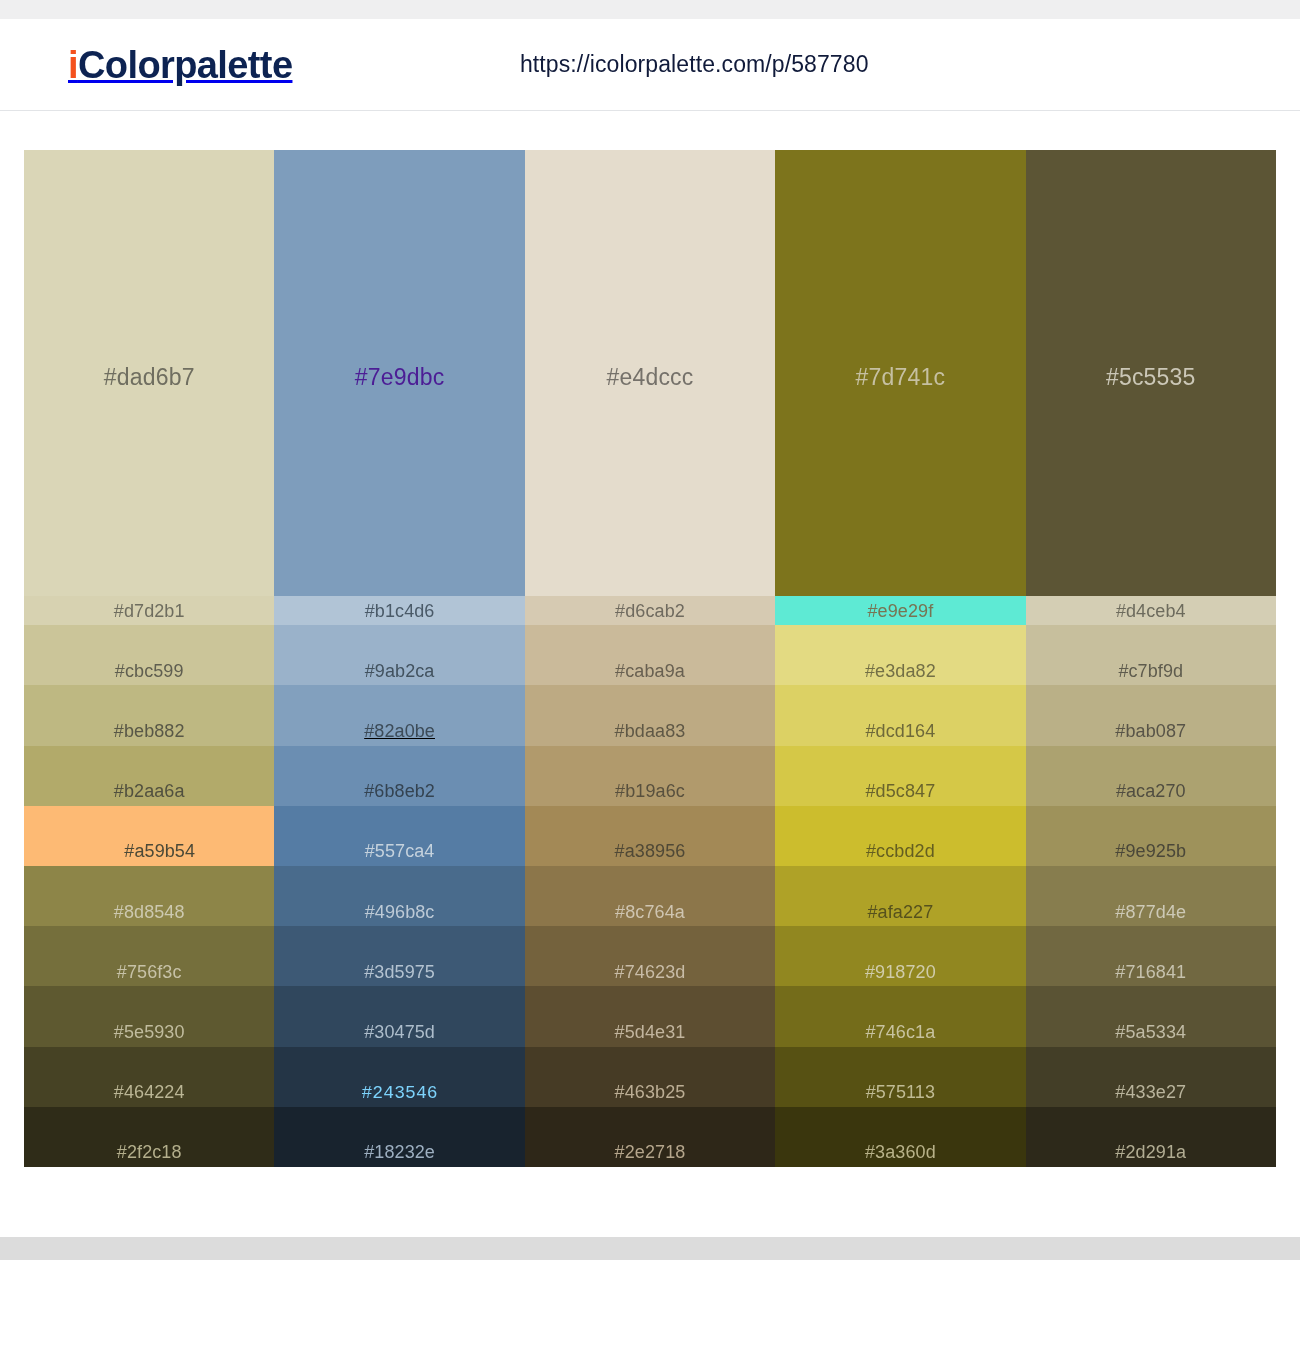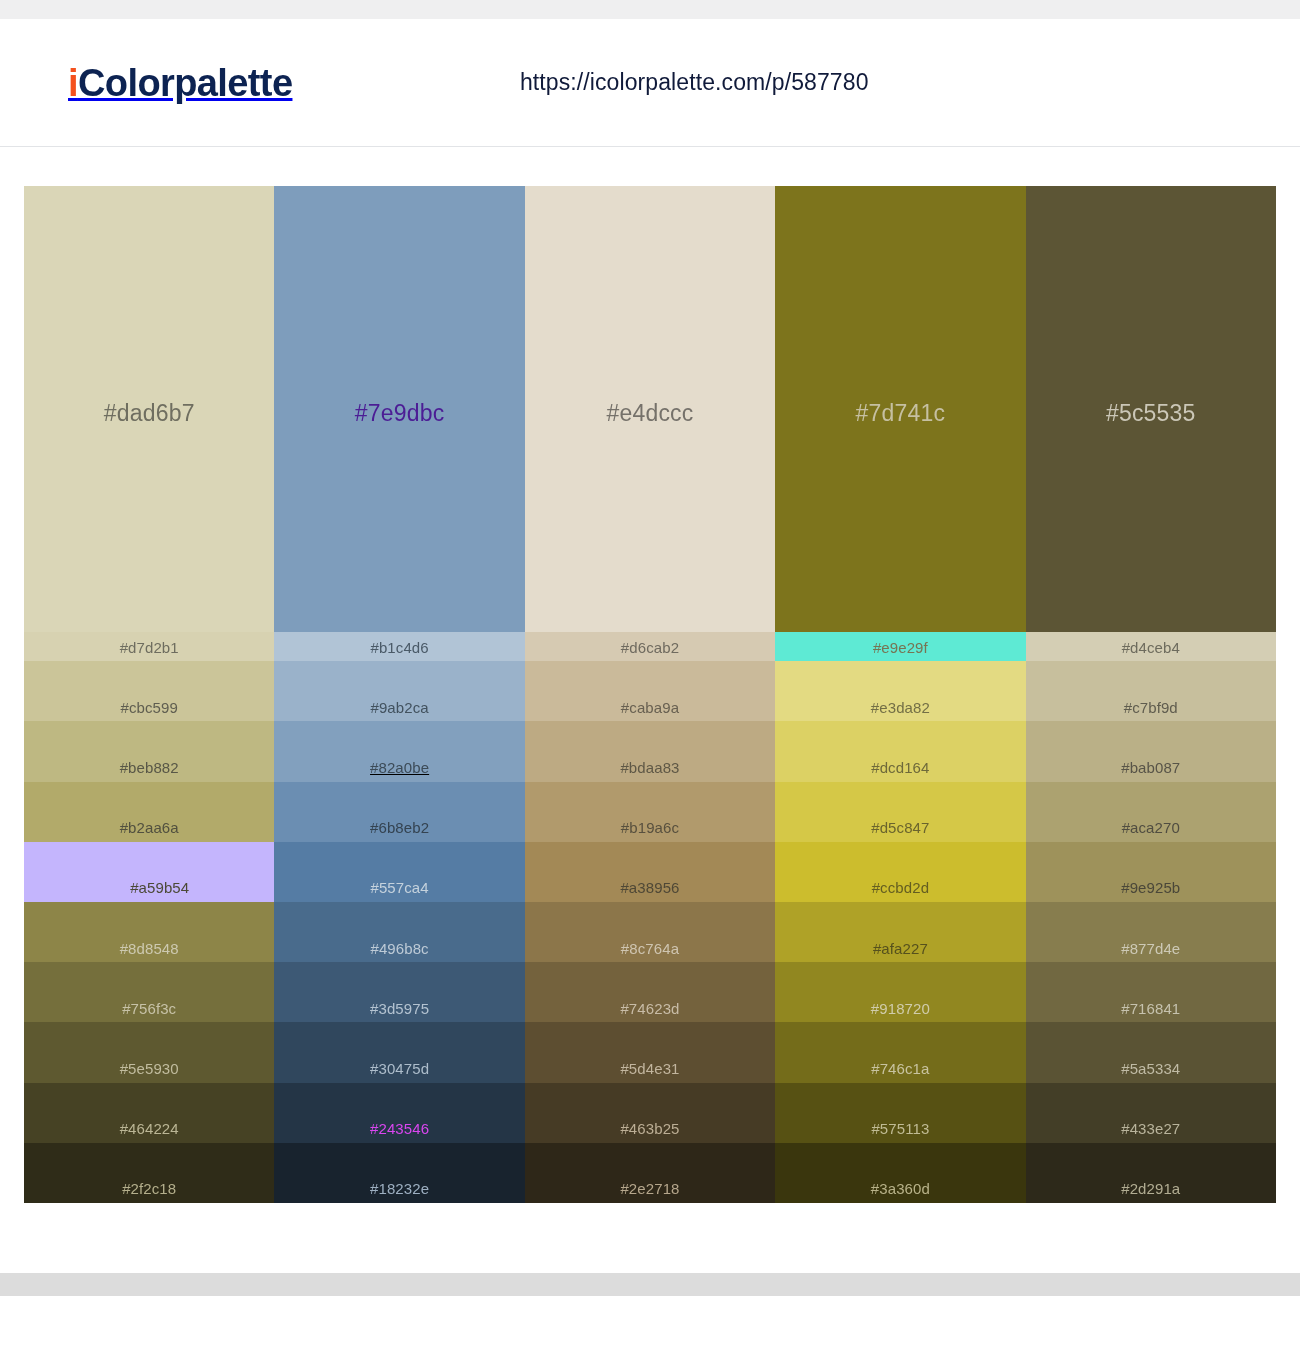--- a/index.html
+++ b/index.html
@@ -18,21 +18,21 @@
   }
 
   #page {
     width: 1300px;
     background: #ffffff;
     position: relative;
   }
 
   
   #header {
-    height: 128px;
+    height: 92px;
     display: flex;
     align-items: center;
     padding: 0 24px 0 68px;
     border-bottom: 1px solid #e2e4e7;
     background: #ffffff;
   }
 
   #logo {
     font-size: 38px;
     font-weight: bold;
@@ -89,21 +89,21 @@
     display: flex;
     flex-direction: column;
   }
   .shade-cell {
     height: 60.2px;
     display: flex;
     align-items: center;
     justify-content: center;
   }
   .shade-cell .label {
-    font-size: 15px;
+    font-size: 18px;
     letter-spacing: 0.1px;
     white-space: nowrap;
     margin-top: 32px;
   }
 
   #content-spacer { height: 70px; }
 
   #bottom-strip {
     width: 1300px;
     height: 23px;
@@ -151,21 +151,21 @@
         </div>
         <div class="shade-cell" style="background: rgb(203, 197, 153);">
           <span class="label" style="color: rgb(95, 94, 80);">#cbc599</span>
         </div>
         <div class="shade-cell" style="background: rgb(190, 184, 130);">
           <span class="label" style="color: rgb(88, 87, 71);">#beb882</span>
         </div>
         <div class="shade-cell" style="background: rgb(178, 170, 106);">
           <span class="label" style="color: rgb(81, 80, 63);">#b2aa6a</span>
         </div>
-        <div class="shade-cell" style="background: #c4b5fd; padding-left: 21px;">
+        <div class="shade-cell" style="background: #fdba74; padding-left: 21px;">
           <span class="label" style="color: rgb(75, 73, 55);">#a59b54</span>
         </div>
         <div class="shade-cell" style="background: rgb(141, 133, 72);">
           <span class="label" style="color: rgb(205, 201, 176);">#8d8548</span>
         </div>
         <div class="shade-cell" style="background: rgb(117, 111, 60);">
           <span class="label" style="color: rgb(199, 194, 167);">#756f3c</span>
         </div>
         <div class="shade-cell" style="background: rgb(94, 89, 48);">
           <span class="label" style="color: rgb(193, 188, 158);">#5e5930</span>
@@ -196,21 +196,21 @@
         <div class="shade-cell" style="background: rgb(73, 107, 140);">
           <span class="label" style="color: rgb(189, 202, 214);">#496b8c</span>
         </div>
         <div class="shade-cell" style="background: rgb(61, 89, 117);">
           <span class="label" style="color: rgb(180, 195, 209);">#3d5975</span>
         </div>
         <div class="shade-cell" style="background: rgb(48, 71, 93);">
           <span class="label" style="color: rgb(173, 189, 203);">#30475d</span>
         </div>
         <div class="shade-cell" style="background: rgb(36, 53, 70);">
-          <span class="label" style="color: #d946ef;">#243546</span>
+          <span class="label" style="color: #7dd3fc; font-family: Liberation Mono, monospace;">#243546</span>
         </div>
         <div class="shade-cell" style="background: rgb(24, 35, 46);">
           <span class="label" style="color: rgb(157, 175, 193);">#18232e</span>
         </div>
       </div>
       <div class="shade-col">
         <div class="shade-cell" style="background: rgb(214, 202, 178);">
           <span class="label" style="color: rgb(111, 106, 95);">#d6cab2</span>
         </div>
         <div class="shade-cell" style="background: rgb(202, 186, 154);">

